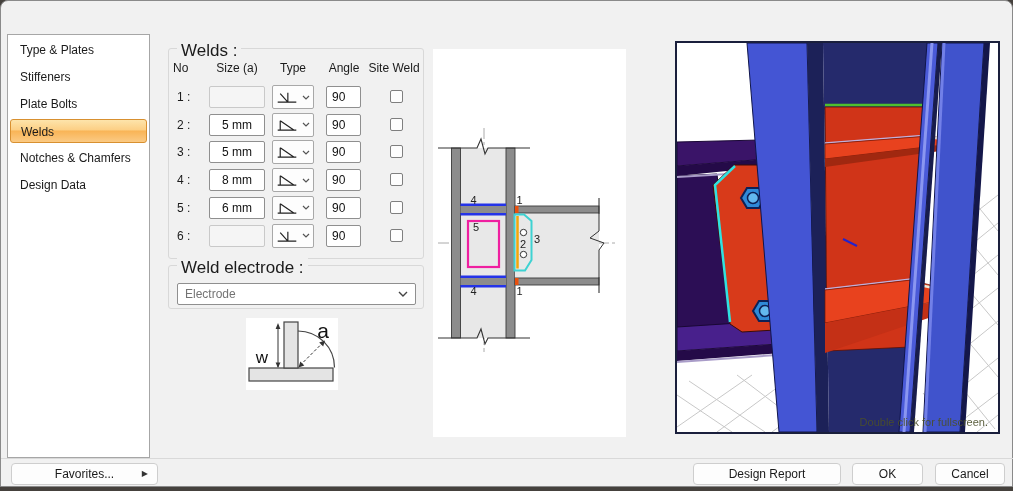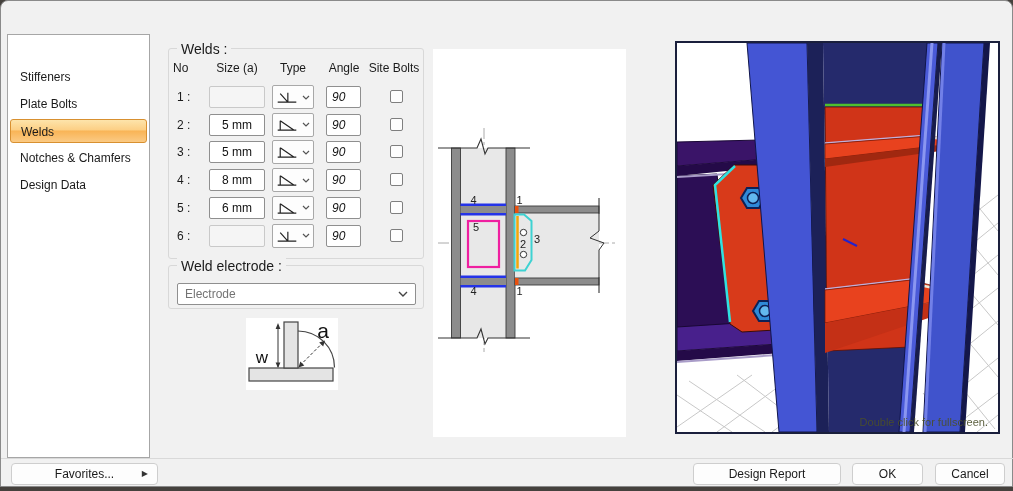--- a/index.html
+++ b/index.html
@@ -16,29 +16,29 @@
   
   .sidebar{position:absolute;left:6px;top:33px;width:143px;height:424px;background:#ffffff;
     border:1px solid #a6a6a6;}
   .side-item{position:absolute;left:2px;width:137px;height:24px;line-height:24px;
     padding-left:10px;font-size:12px;color:#1a1a1a;cursor:default;white-space:nowrap;}
   .side-item.selected{border:1px solid #d89030;border-radius:3px;
     background:linear-gradient(180deg,#fde4ab 0%,#fccf85 45%,#f9b456 50%,#fbca84 100%);}
   
   .groupbox{position:absolute;border:1px solid #d8d8d8;border-radius:3px;}
   .group-label{position:absolute;left:8px;top:-8px;background:#f1f1f1;padding:0 4px;
-    font-size:14px;color:#1b1b1b;white-space:nowrap;}
+    font-size:17px;color:#1b1b1b;white-space:nowrap;}
   .col-hdr{position:absolute;top:12px;font-size:12px;color:#1b1b1b;text-align:center;}
   .weld-row{position:absolute;left:0;width:100%;height:24px;}
   .row-no{position:absolute;left:8px;top:4px;width:28px;font-size:12px;color:#1b1b1b;}
   .size-input,.angle-input{position:absolute;top:0;height:22px;border:1px solid #8f8f8f;
     border-radius:2px;background:#fff;font-size:12px;color:#111;outline:none;}
   .size-input{left:40px;width:56px;text-align:center;}
   .size-input:disabled{background:#f5f5f5;border-color:#c9c9c9;}
-  .angle-input{left:157px;width:35px;text-align:left;padding-left:5px;font-style:italic;}
+  .angle-input{left:157px;width:35px;text-align:left;padding-left:5px;}
   .type-dd{position:absolute;left:103px;top:-1px;width:42px;height:24px;border:1px solid #a8a8a8;
     border-radius:2px;background:#fdfdfd;display:flex;align-items:center;justify-content:space-between;
     padding:0 3px;cursor:default;}
   .checkbox{position:absolute;left:221px;top:4px;width:13px;height:13px;border:1px solid #7f7f7f;
     border-radius:2px;background:#fdfdfd;cursor:default;}
   .dd-select{position:absolute;left:8px;top:17px;width:239px;height:22px;border:1px solid #8f8f8f;
     border-radius:2px;background:#fff;font-size:12px;color:#737373;display:flex;align-items:center;
     justify-content:space-between;padding:0 7px;cursor:default;}
   
   .mid-panel{position:absolute;left:432px;top:48px;width:193px;height:388px;background:#ffffff;}
@@ -55,35 +55,36 @@
 </head>
 <body>
 
 <div id="app">
   <div class="frag-top"></div>
   <div class="frag-bottom"></div>
 
   <div class="dialog">
 
     <div class="sidebar">
+        <div class="side-item" style="top: 3px;">Type &amp; Plates</div>
         <div class="side-item" style="top: 30px;">Stiffeners</div>
         <div class="side-item" style="top: 57px;">Plate Bolts</div>
         <div class="side-item selected" style="top: 84px;">Welds</div>
         <div class="side-item" style="top: 111px;">Notches &amp; Chamfers</div>
         <div class="side-item" style="top: 138px;">Design Data</div>
       </div>
 
     <div class="groupbox" style="left:167px;top:47px;width:256px;height:211px;">
       <span class="group-label">Welds :</span>
       <div style="position:absolute;inset:0;">
           <div class="col-hdr" style="left: 4px; width: 30px; text-align: left;">No</div>
           <div class="col-hdr" style="left: 40px; width: 56px; text-align: center;">Size (a)</div>
           <div class="col-hdr" style="left: 101px; width: 46px; text-align: center;">Type</div>
           <div class="col-hdr" style="left: 155px; width: 40px; text-align: center;">Angle</div>
-          <div class="col-hdr" style="left: 194px; width: 62px; text-align: center;">Site Bolts</div>
+          <div class="col-hdr" style="left: 194px; width: 62px; text-align: center;">Site Weld</div>
           <div class="weld-row" style="top: 37px;">
             <span class="row-no">1 :</span>
             <input class="size-input" value="" disabled="" style="">
             <div class="type-dd">
               <span style="display:flex;">
                 <svg viewBox="0 0 26 16" width="22" height="14">
                   <path d="M2 14 H24 M14 3 V14 M14 14 L5 4" fill="none" stroke="#222" stroke-width="1.4"></path>
                 </svg>
               </span>
               <span style="display:flex;">

